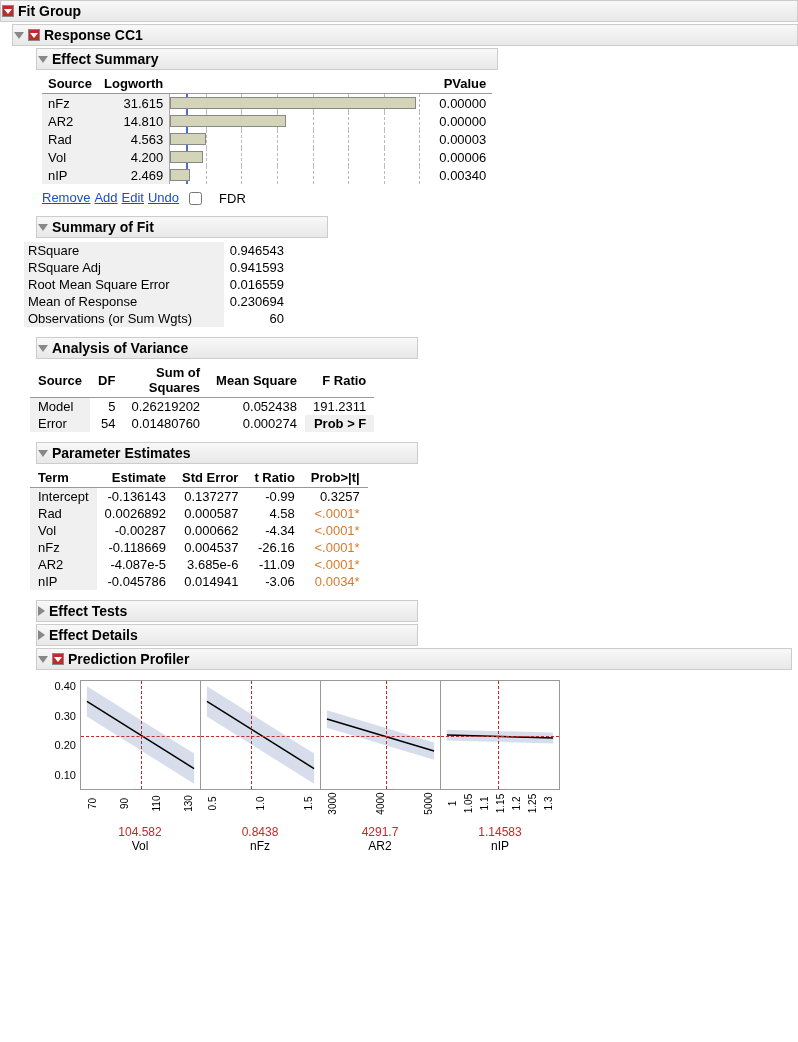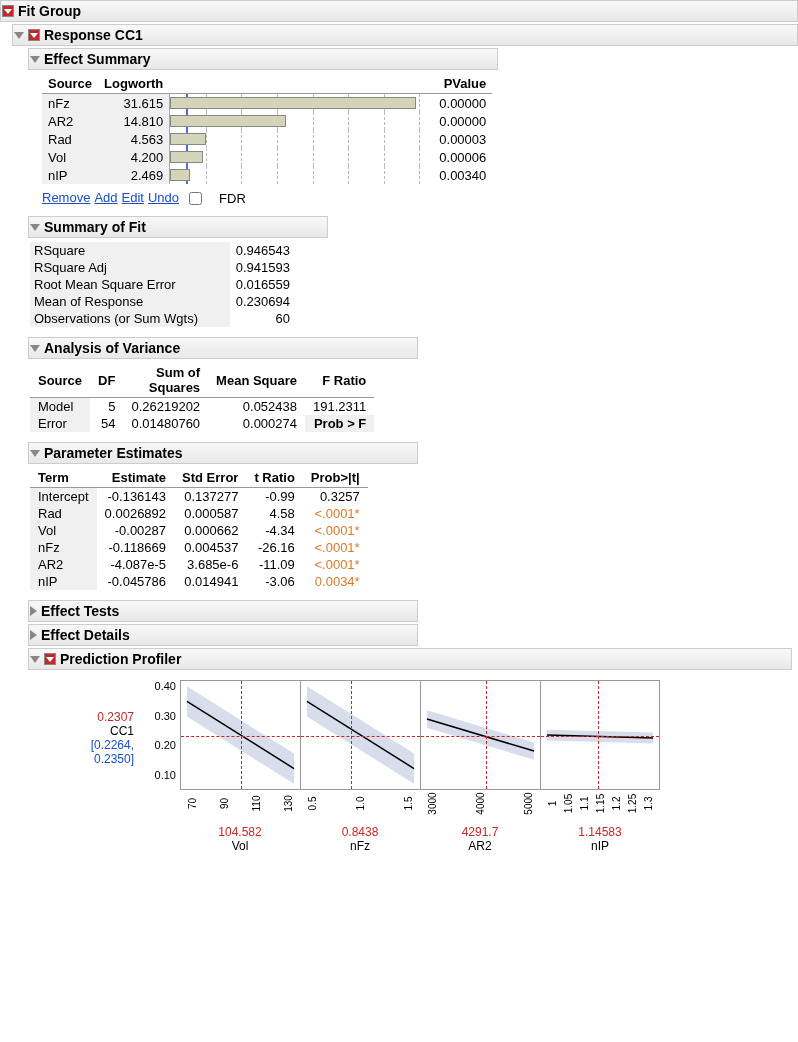--- a/index.html
+++ b/index.html
@@ -16,21 +16,21 @@
     background: linear-gradient(#f8f8f8, #e8e8e8);
     border: 1px solid #ccc;
     padding: 2px 1px;
     display: flex;
     align-items: center;
     font-weight: bold;
     font-size: 14px;
   }
   .panel-header.level1 { margin-left: 0; }
   .panel-header.level2 { margin-left: 12px; }
-  .panel-header.level3 { margin-left: 28px; margin-right: 300px;}
+  .panel-header.level3 { margin-left: 36px; margin-right: 300px;}
   .panel-header.level3.wider2 { margin-right: 380px;}
   .panel-header.level3.wider3 { margin-right: 470px;}
   .panel-header.level3.full { margin-right: 6px;}
   .disclosure {
     width: 0; height: 0;
     border-style: solid;
     margin-right: 4px;
   }
   .disclosure.open {
     border-width: 7px 5px 0 5px;
@@ -227,21 +227,21 @@
         </tr>
       </tbody>
     </table>
     <div class="links"><a>Remove</a><a>Add</a><a>Edit</a><a>Undo</a><input type="checkbox" style=""><span class="lbl">FDR</span></div>
   </div>
 
 <div class="panel-header level3 wider3">
   <span class="disclosure open"></span>
   <span>Summary of Fit</span>
 </div>
-<div class="content level3" style="padding-left:30px;" id="sof-body">
+<div class="content level3" style="padding-left:24px;" id="sof-body">
     <table class="sof">
       <tbody>
         <tr>
           <td class="lbl">RSquare</td>
           <td class="val">0.946543</td>
         </tr>
         <tr>
           <td class="lbl">RSquare Adj</td>
           <td class="val">0.941593</td>
         </tr>
@@ -363,26 +363,20 @@
   <span class="disclosure closed"></span>
   <span>Effect Details</span>
 </div>
 
 <div class="panel-header level3 full" style="margin-top:2px;">
   <span class="disclosure open"></span>
   <span class="red-menu"></span>
   <span>Prediction Profiler</span>
 </div>
 <div class="profiler" id="profiler-body">
-    <div class="prof-y">
-      <div class="predval">0.2307</div>
-      <div>CC1</div>
-      <div class="predci" style="white-space:pre;">[0.2264,
-0.2350]</div>
-    </div>
     <div class="prof-grid">
       <div class="prof-yaxis">
         <div style="top:86.48648648648648%">0.10</div>
         <div style="top:59.45945945945945%">0.20</div>
         <div style="top:32.432432432432435%">0.30</div>
         <div style="top:5.405405405405395%">0.40</div>
       </div>
       <div class="prof-cell">
         <div class="prof-plot">
           <div class="prof-band" style="left:0;right:0;top:0;bottom:0;clip-path:polygon(5% 4.918918918918926%,95% 67.08108108108108%,95% 95.08108108108108%,5% 32.918918918918926%);"></div>

